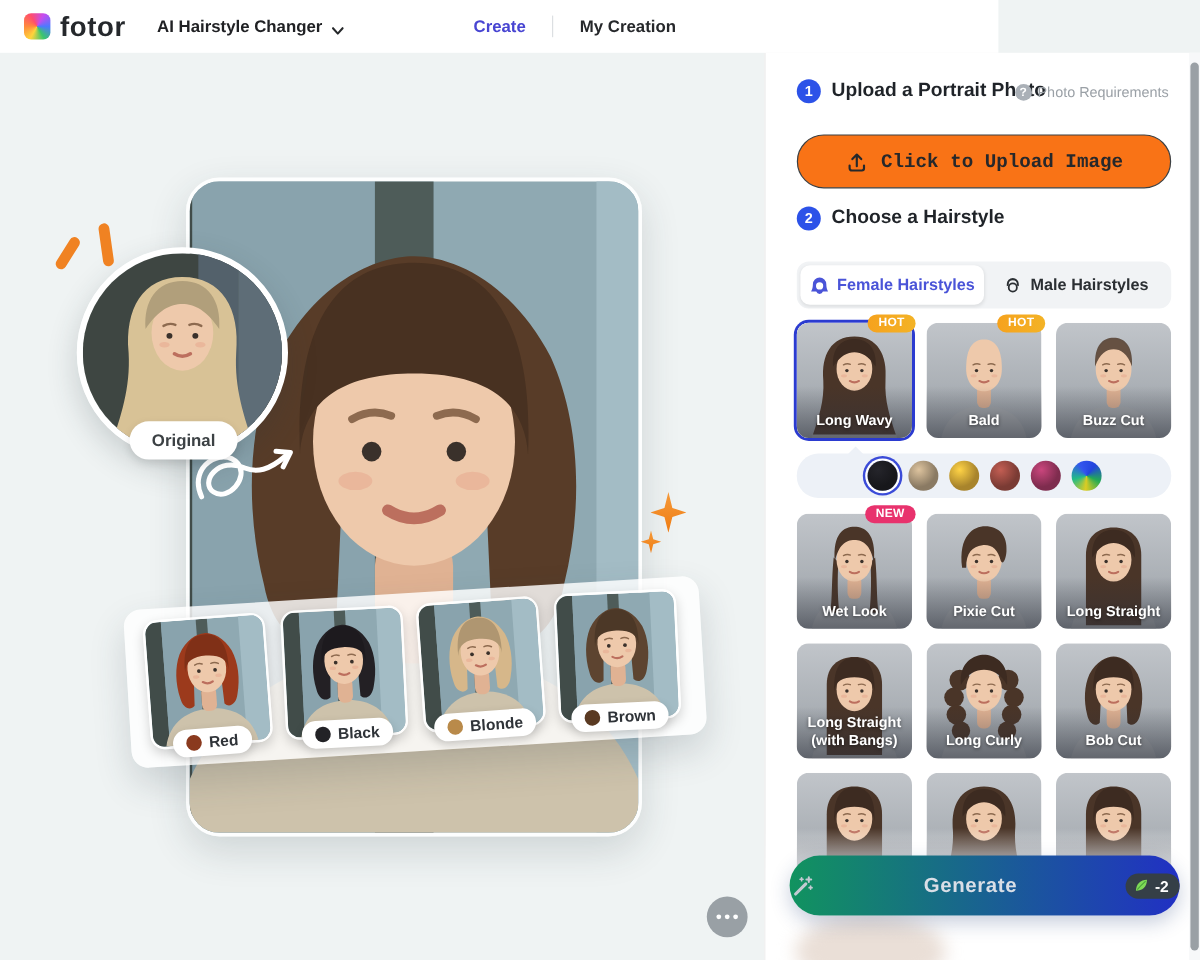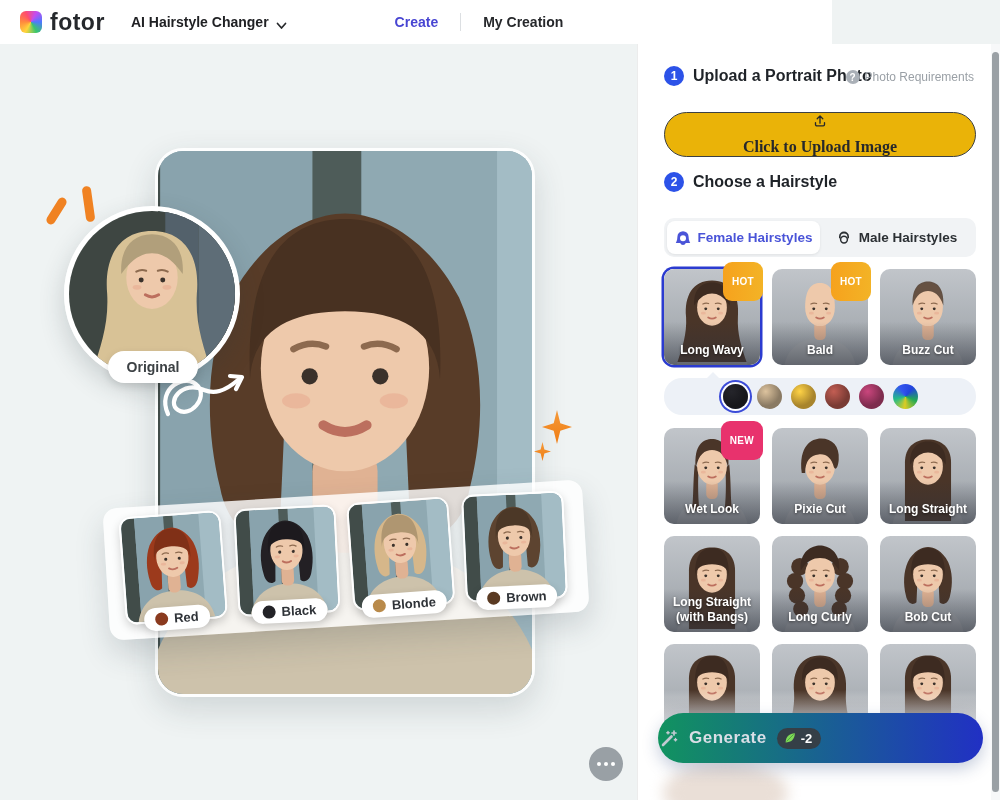--- a/index.html
+++ b/index.html
@@ -74,41 +74,41 @@
   .step-row { position:absolute; left:26px; display:flex; align-items:center; gap:9px; }
   .step-badge { width:20px; height:20px; border-radius:50%; background:#2c52e8; color:#fff;
     font-size:12px; font-weight:700; display:flex; align-items:center; justify-content:center; }
   .step-title { font-size:16px; font-weight:700; color:#1f2328; }
   .photo-req { position:absolute; right:26px; top:26px; display:flex; align-items:center;
     gap:5px; font-size:12px; color:#9aa0a6; cursor:pointer; }
   .q-icon { width:14px; height:14px; border-radius:50%; background:#aab0b7; color:#fff;
     font-size:10px; font-weight:700; display:flex; align-items:center; justify-content:center; }
 
   .upload-btn { position:absolute; left:26px; top:68px; width:312px; height:45px;
-    border:1px solid #3c4043; border-radius:23px; background:#eab308; cursor:pointer;
+    border:1px solid #3c4043; border-radius:23px; background:#f97316; cursor:pointer;
     display:flex; align-items:center; justify-content:center; gap:10px;
-    font-size:16px; font-weight:600; color:#26282b; font-family:Liberation Serif, serif;flex-direction:column; }
+    font-size:16px; font-weight:600; color:#26282b; font-family:Liberation Mono, monospace; }
 
   .tabs { position:absolute; left:26px; top:174px; width:312px; height:39px;
     background:#f1f3f5; border-radius:10px; padding:3px; display:flex; }
   .tab { flex:1; display:flex; align-items:center; justify-content:center; gap:7px;
     font-size:13.5px; font-weight:600; color:#2b2f33; border-radius:8px; cursor:pointer; }
   .tab.active { background:#fff; color:#4a54d8; box-shadow:0 1px 3px rgba(0,0,0,.08); }
 
   .grid { position:absolute; left:26px; top:225px; width:312px; height:515px; }
   .hcard { position:absolute; width:96px; height:96px; border-radius:10px; cursor:pointer; }
   .hcard .img { width:100%; height:100%; border-radius:10px; overflow:hidden; }
   .hcard svg { width:100%; height:100%; display:block; }
   .hcard .shade { position:absolute; left:0; top:0; width:100%; height:100%; border-radius:10px;
     background:linear-gradient(180deg,rgba(0,0,0,0) 55%,rgba(45,48,58,.55) 100%); }
   .hcard.selected { box-shadow:0 0 0 2px #fff inset, 0 0 0 2.5px #2b3bd0; }
   .hlabel { position:absolute; left:0; bottom:7px; width:100%; text-align:center;
     font-size:12px; font-weight:700; color:#fff; line-height:1.25; padding:0 4px;
     text-shadow:0 1px 3px rgba(0,0,0,.55); }
-  .badge { position:absolute; top:-7px; right:-3px; padding:14px 9px; border-radius:9px;
+  .badge { position:absolute; top:-7px; right:-3px; padding:2px 9px; border-radius:9px;
     font-size:10px; font-weight:800; color:#fff; letter-spacing:.3px; z-index:3; }
   .badge.hot { background:linear-gradient(90deg,#f6a21d,#f3b326); }
   .badge.new { background:#e8326d; }
 
   .color-bar { position:absolute; left:26px; top:334px; width:312px; height:37px;
     background:#edf1f7; border-radius:18px; display:flex; align-items:center;
     justify-content:center; gap:9px; }
   .color-bar .notch { position:absolute; left:42px; top:-6px; width:0; height:0;
     border-left:7px solid transparent; border-right:7px solid transparent;
     border-bottom:7px solid #edf1f7; }
@@ -116,21 +116,21 @@
   .swatch.selected { box-shadow:0 0 0 2px #fff, 0 0 0 4px #3b4bd8; }
   .swatch.rainbow { background:conic-gradient(from 40deg,#2244dd,#22aa55,#ddcc22,#22bb88,#3355ee,#2244dd); }
 
   .fade { position:absolute; left:0; top:646px; width:362px; height:110px;
     background:linear-gradient(180deg,rgba(255,255,255,0) 0%,#fff 42%); pointer-events:none; }
   .blob { position:absolute; left:25px; top:719px; width:125px; height:60px; border-radius:50%;
     background:#eadfd7; filter:blur(7px); }
   .generate-btn { position:absolute; left:20px; top:669px; width:325px; height:50px;
     border:none; border-radius:25px; cursor:pointer; font-family:inherit;
     background:linear-gradient(90deg,#11935f 0%,#2130c4 100%);
-    display:flex; align-items:center; justify-content:flex-start; gap:10px;
+    display:flex; align-items:center; justify-content:space-between; gap:10px;
     box-shadow:0 6px 16px rgba(30,60,120,.25); }
   .generate-btn .glabel { font-size:17px; font-weight:700; color:#d9dee6; letter-spacing:.5px; }
   .credit-badge { display:flex; align-items:center; gap:4px; background:#353f47;
     border-radius:12px; padding:3px 9px 3px 6px; }
   .credit-badge span { font-size:13px; font-weight:700; color:#fff; }
 
   .scrollbar { position:absolute; right:0; top:0; width:9px; height:756px; background:#f7f8f9; }
   .scrollbar .thumb { position:absolute; left:1px; top:8px; width:7px; height:740px;
     border-radius:4px; background:#9aa0a5; }
 </style>

